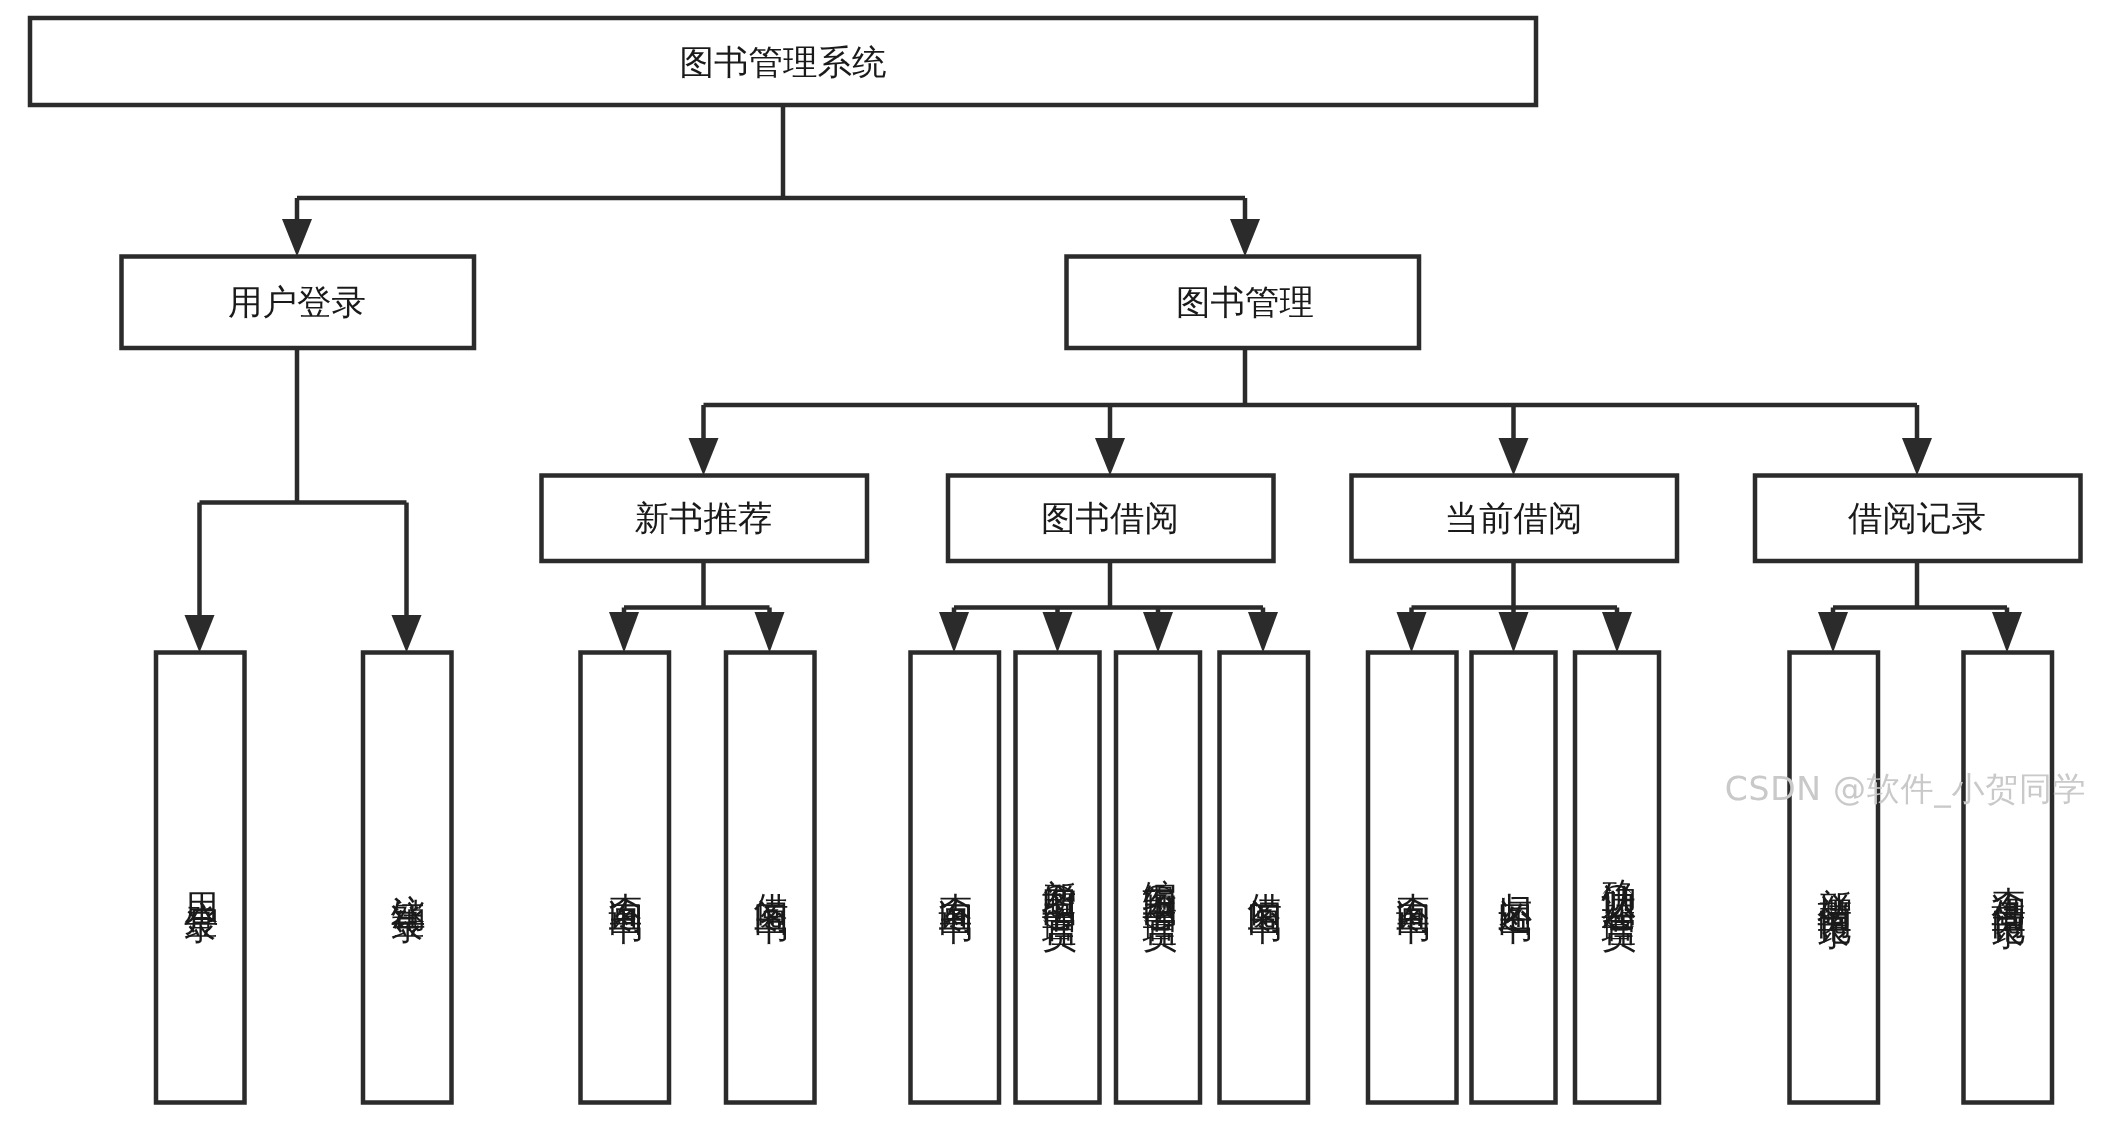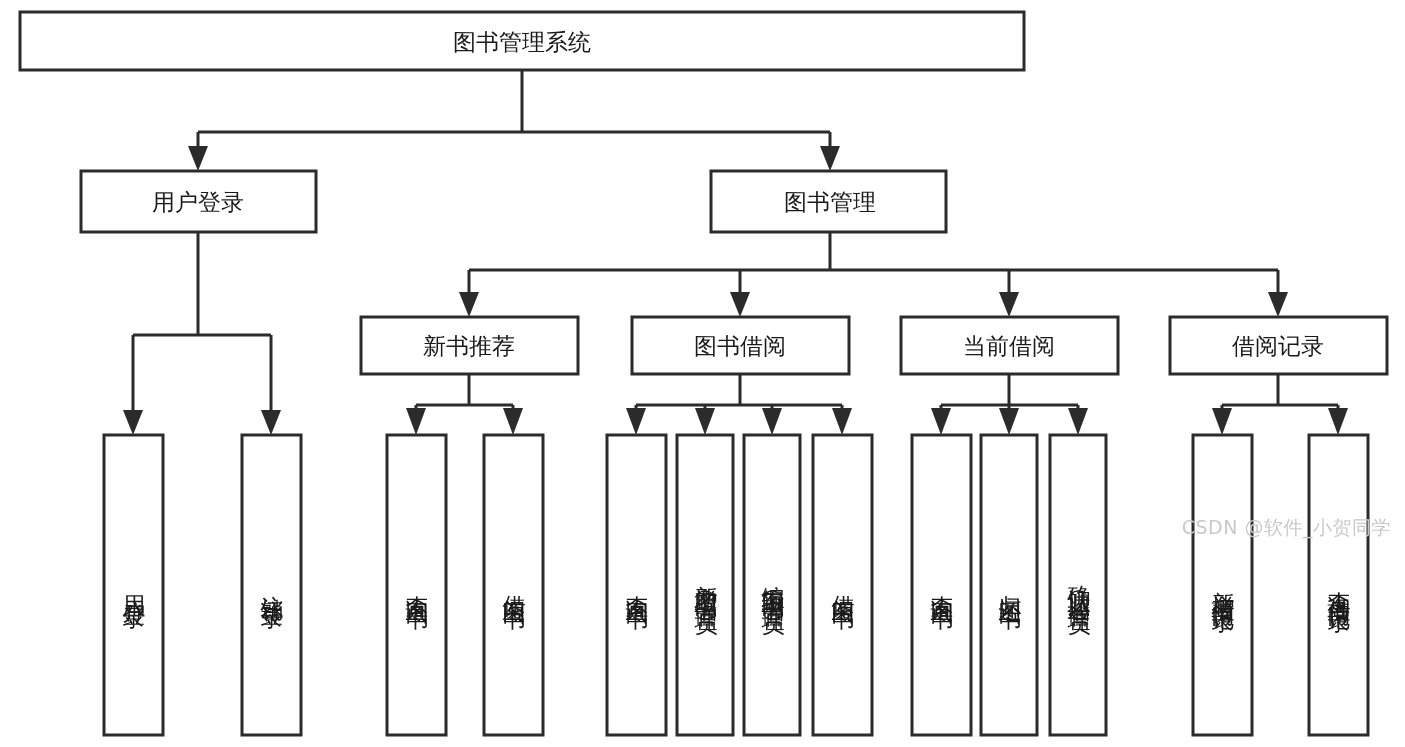--- a/index.html
+++ b/index.html
@@ -56,21 +56,21 @@
     text-orientation: upright;
     letter-spacing: 4px;
     dominant-baseline: middle;
     text-anchor: middle;
   }
   .watermark {
     position: absolute;
     right: 14px;
     bottom: 3px;
     font-family: "DejaVu Sans", "Liberation Sans", sans-serif;
-    font-size: 19px;
+    font-size: 22px;
     color: #c9c9c9;
     letter-spacing: 0.5px;
     white-space: nowrap;
     user-select: none;
   }
 </style>
 </head>
 <body>
 
 <div id="diagram-root">

